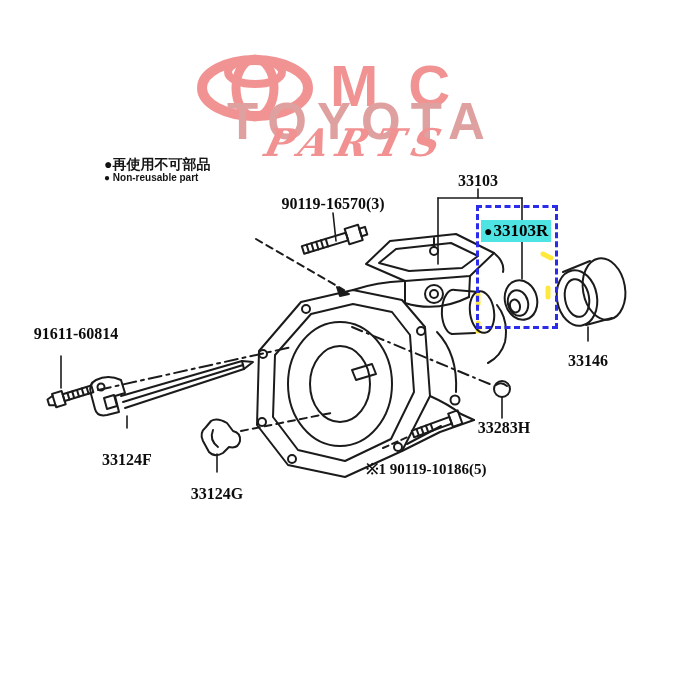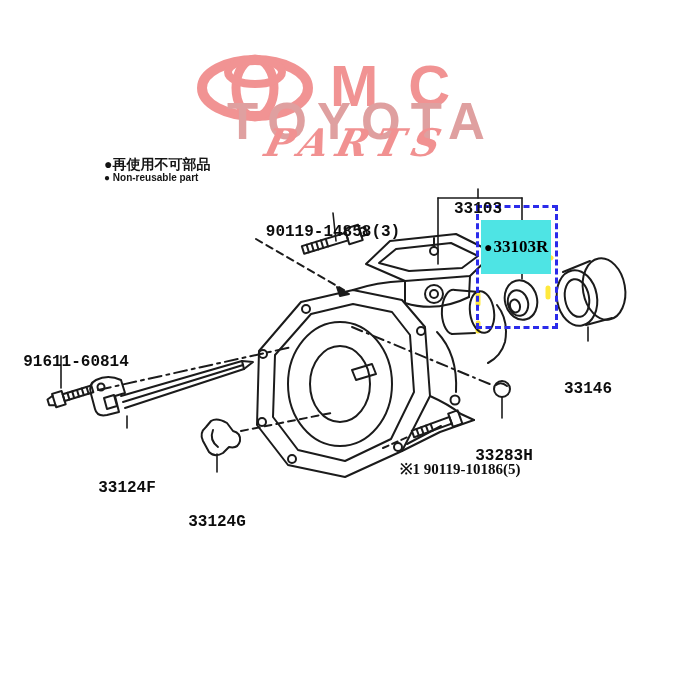--- a/index.html
+++ b/index.html
@@ -26,34 +26,33 @@
   }
   
   .legend{position:absolute;left:104px;top:158px;color:#141414;
     font-family:"Liberation Sans",sans-serif;font-weight:bold;}
   .legend .jp{font-size:14px;line-height:13px;}
   .legend .en{font-size:10px;line-height:13px;}
   
   #diagram{position:absolute;left:0;top:0;}
   .callout{
     position:absolute;transform:translateX(-50%);white-space:nowrap;
-    font-family:Liberation Mono, monospace;font-weight:bold;font-size:16px;color:#0d0d0d;
+    font-family:Liberation Serif, serif;font-weight:bold;font-size:16px;color:#0d0d0d;
     letter-spacing:0px;
-    margin-top:28px;
   }
   .note{
     position:absolute;white-space:nowrap;
     font-family:"Liberation Serif",serif;font-weight:bold;font-size:15px;color:#0d0d0d;
   }
   .dashed-box{
     position:absolute;left:476px;top:205px;width:82px;height:124px;
     box-sizing:border-box;border:3px dashed #2b2bea;
   }
   .hl-label{
-    position:absolute;left:481px;top:220px;padding:16px 3px;
+    position:absolute;left:481px;top:220px;padding:0 3px;
     background:#4ee4e4;color:#000;
     font-family:"Liberation Serif",serif;font-weight:bold;font-size:17px;line-height:21px;
     white-space:nowrap;
   }
   .hl-label .dot{font-size:14px;margin-right:1px;}
 </style>
 </head>
 <body>
 
 <div id="canvas">
@@ -199,23 +198,23 @@
       </g>
     </g>
   </svg>
 
   <div class="dashed-box"></div>
 
   <div class="hl-label">
     <span class="dot">●</span><span>33103R</span>
   </div>
 
-  <div class="callout" style="left:333px;top:195px;">90119-14858(3)</div>
+  <div class="callout" style="left:333px;top:195px;">90119-16570(3)</div>
   <div class="callout" style="left:478px;top:172px;">33103</div>
   <div class="callout" style="left:588px;top:352px;">33146</div>
   <div class="callout" style="left:76px;top:325px;">91611-60814</div>
   <div class="callout" style="left:127px;top:451px;">33124F</div>
   <div class="callout" style="left:217px;top:485px;">33124G</div>
   <div class="callout" style="left:504px;top:419px;">33283H</div>
 
-  <div class="note" style="left:366px;top:458px;margin-left:34px;">※1 90119-10186(5)</div>
+  <div class="note" style="left:366px;top:458px;">※1 90119-10186(5)</div>
 
 </div>
 
 </body></html>

